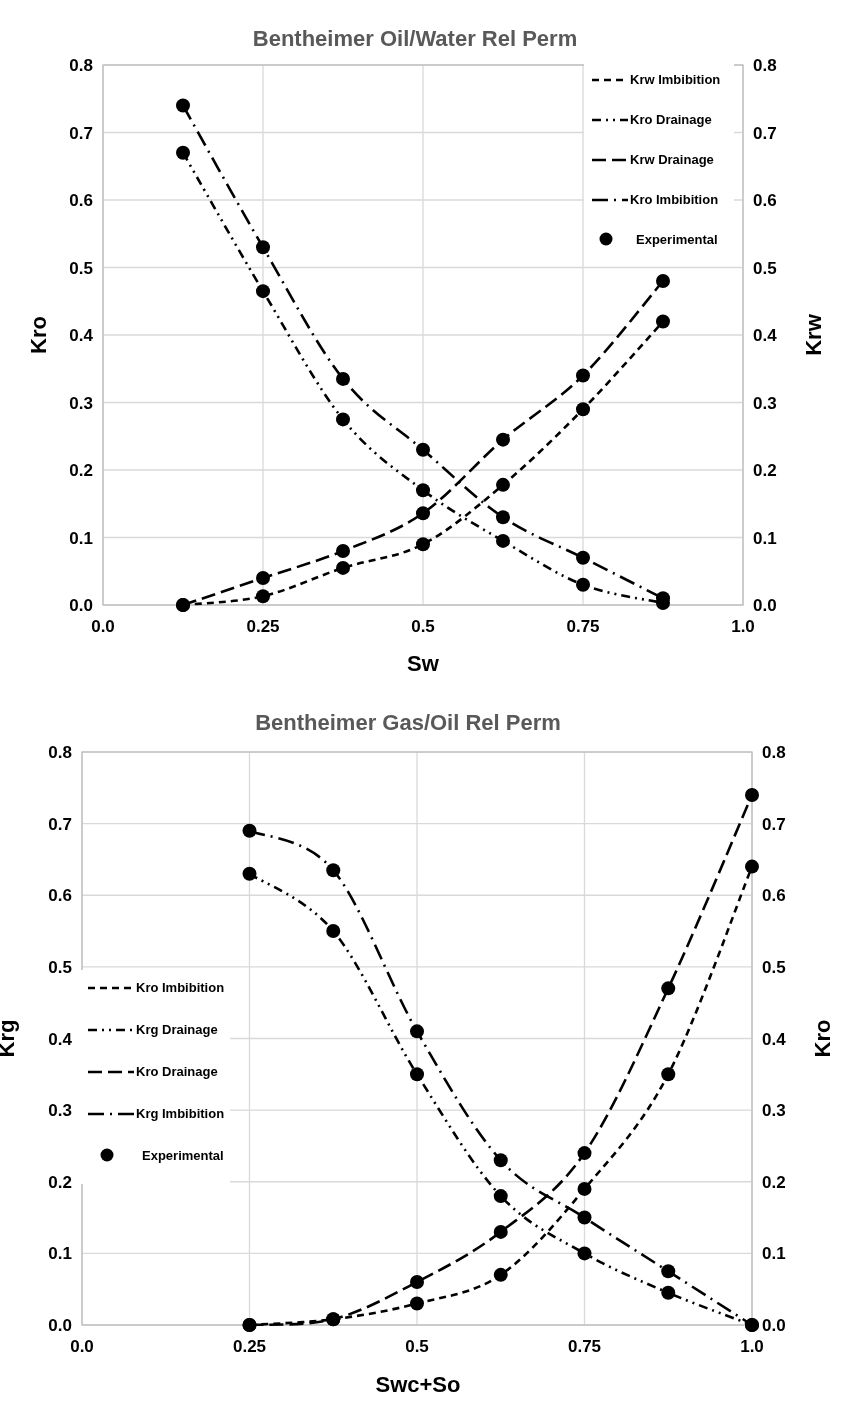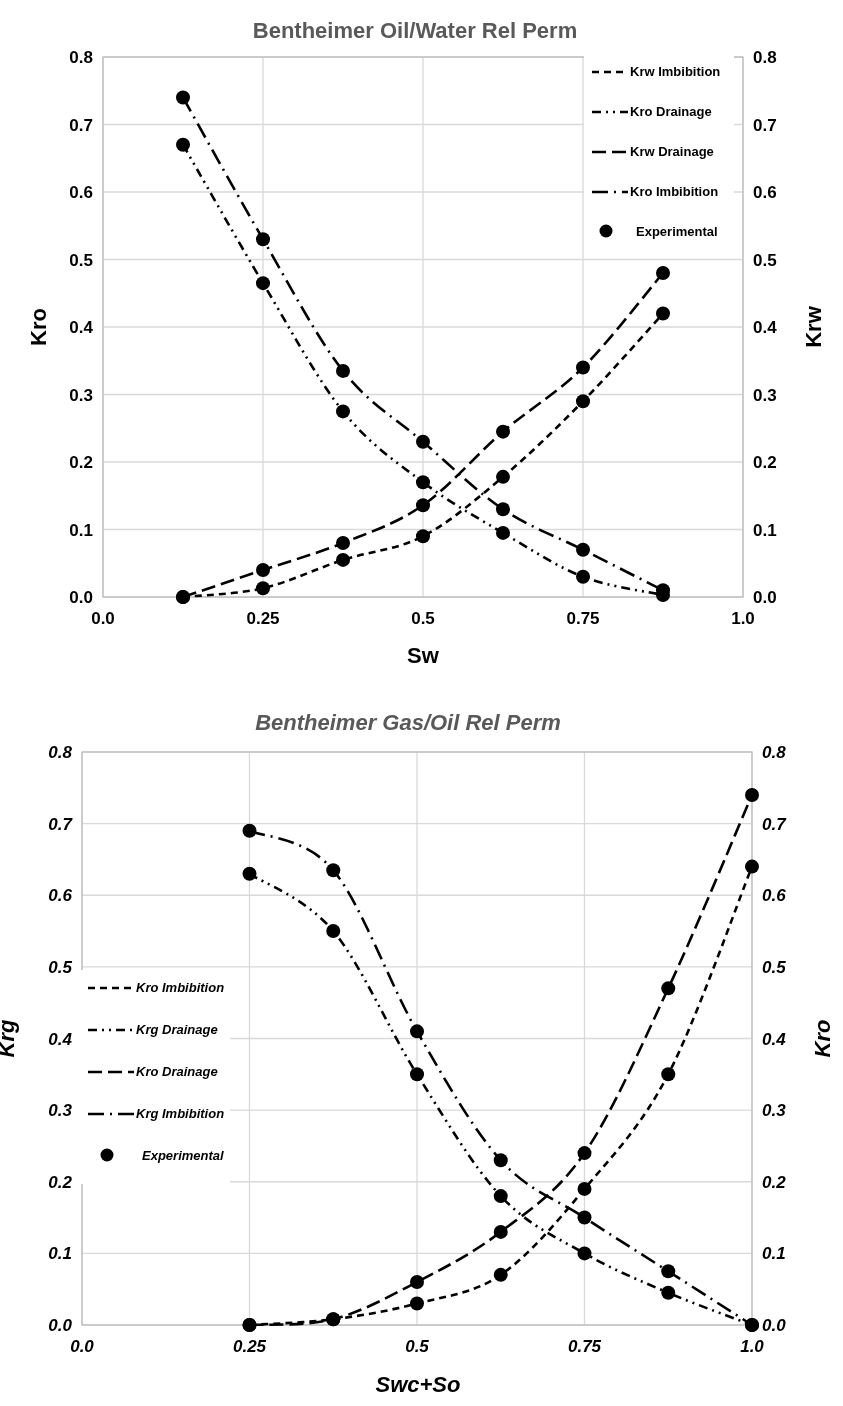--- a/index.html
+++ b/index.html
@@ -1,20 +1,20 @@
 <!DOCTYPE html>
 <html><head>
 <meta charset="utf-8">
 <style>
   html, body { margin: 0; padding: 0; background: #ffffff; }
   body { width: 843px; height: 1406px; position: relative; overflow: hidden;
          font-family: "Liberation Sans", "DejaVu Sans", sans-serif; }
   .chart { position: absolute; left: 0; width: 843px; }
-  #chart1 { top: 0; height: 680px; text-align: right; }
-  #chart2 { top: 700px; height: 706px; font-style: italic; }
+  #chart1 { top: 8px; height: 680px; text-align: right; }
+  #chart2 { top: 700px; height: 706px; }
   svg { display: block; }
   .title { font-weight: bold; fill: #595959; font-size: 22px; }
   .tick { font-weight: bold; fill: #000; font-size: 17px; }
   .axlabel { font-weight: bold; fill: #000; font-size: 22px; }
   .legtext { font-weight: bold; fill: #000; font-size: 13px; }
   .grid { stroke: #d9d9d9; stroke-width: 1.3; }
   .frame { stroke: #bfbfbf; stroke-width: 1.3; fill: none; }
 </style>
 </head>
 <body>

